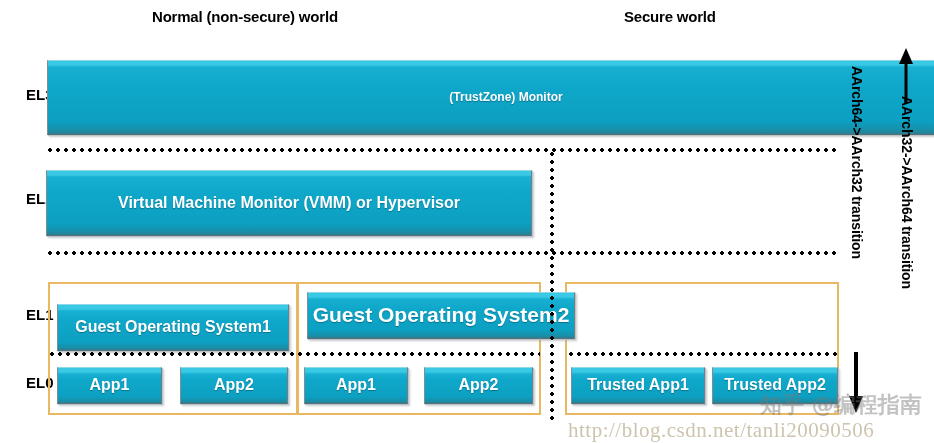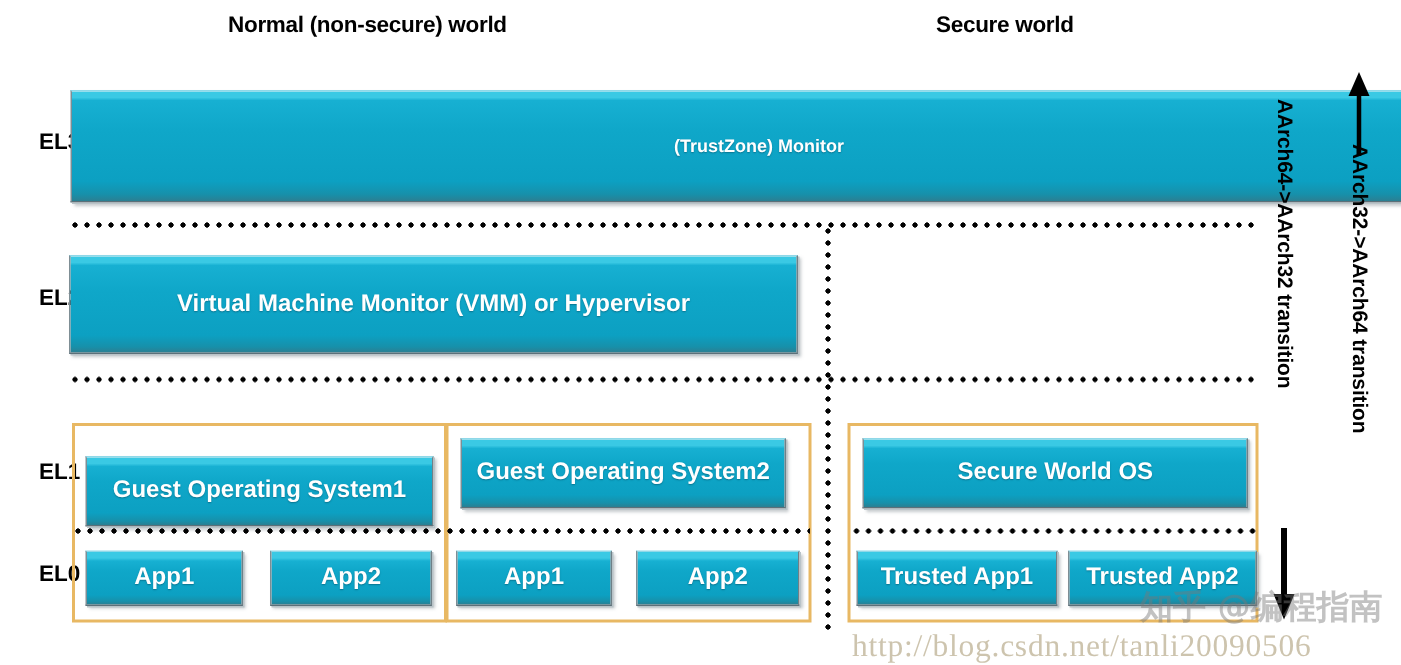--- a/index.html
+++ b/index.html
@@ -84,22 +84,22 @@
   #box-vmm {
     left: 46px; top: 170px; width: 486px; height: 66px;
     font-size: 16px;
   }
   #box-guest-os-1 {
     left: 57px; top: 292px; width: 232px; height: 47px;
     font-size: 16px;
     margin-top: 12px;
   }
   #box-guest-os-2 {
-    left: 307px; top: 292px; width: 217px; height: 47px;
-    font-size: 16px;
+    left: 307px; top: 292px; width: 268px; height: 47px;
+    font-size: 21px;
   }
   #box-secure-os {
     left: 575px; top: 292px; width: 257px; height: 47px;
     font-size: 16px;
   }
   #box-app-1-1 {
     left: 57px; top: 367px; width: 105px; height: 37px;
     font-size: 16px;
   }
   #box-app-1-2 {
@@ -217,21 +217,20 @@
   <div class="tealbox" id="box-vmm">Virtual Machine Monitor (VMM) or Hypervisor</div>
 
   <div class="dotted-h" id="sep-el2-el1"></div>
 
   <div class="group-frame" id="group-vm-1"></div>
   <div class="group-frame" id="group-vm-2"></div>
   <div class="group-frame" id="group-secure"></div>
 
   <div class="tealbox" id="box-guest-os-1">Guest Operating System1</div>
   <div class="tealbox" id="box-guest-os-2">Guest Operating System2</div>
-  <div class="tealbox" id="box-secure-os">Secure World OS</div>
 
   <div class="dotted-h" id="sep-el1-el0-normal"></div>
   <div class="dotted-h" id="sep-el1-el0-secure"></div>
 
   <div class="tealbox" id="box-app-1-1">App1</div>
   <div class="tealbox" id="box-app-1-2">App2</div>
   <div class="tealbox" id="box-app-2-1">App1</div>
   <div class="tealbox" id="box-app-2-2">App2</div>
   <div class="tealbox" id="box-trusted-app-1">Trusted App1</div>
   <div class="tealbox" id="box-trusted-app-2">Trusted App2</div>

